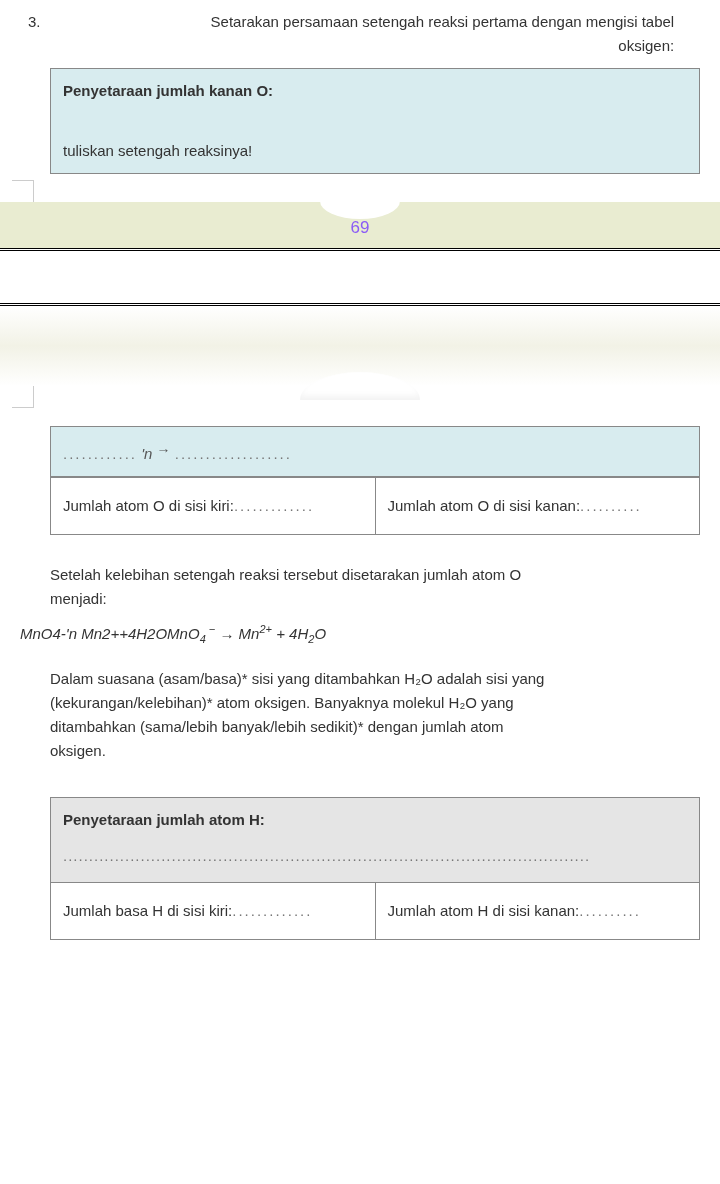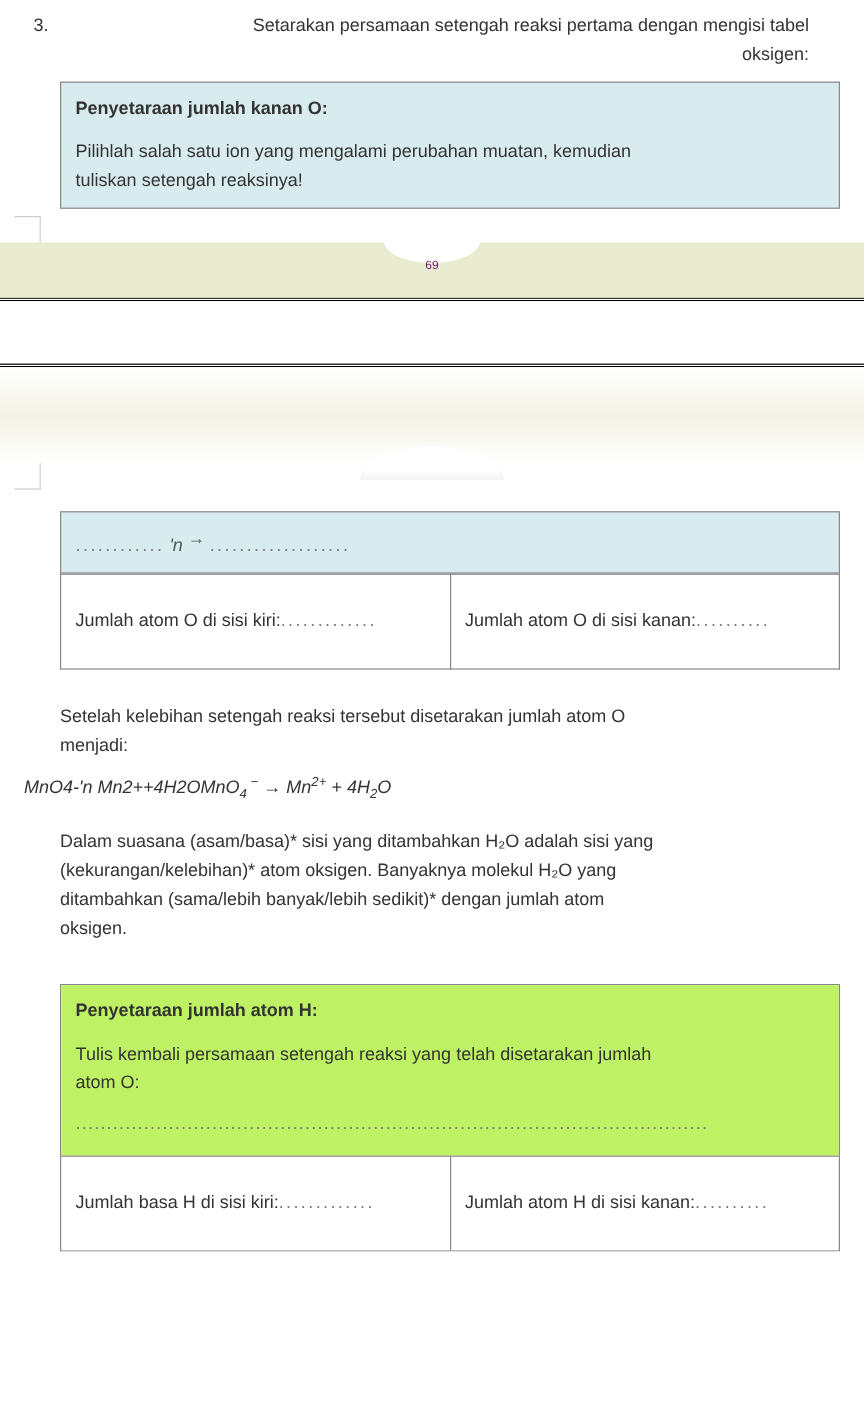--- a/index.html
+++ b/index.html
@@ -47,21 +47,21 @@
     position:absolute;
     top:-1px; left:50%; transform:translateX(-50%);
     width:80px; height:18px;
     background:#fff;
     border-bottom-left-radius:40px 18px;
     border-bottom-right-radius:40px 18px;
   }
   .page-num {
     position: absolute;
     top: 12px; left: 50%; transform: translateX(-50%);
-    color: #701a75; font-size: 10px;
+    color: #8b5cf6; font-size: 17px;
   }
   .dbl-line { border: none; border-top: 3px double #000; height: 0; margin: 0; }
   .gap-mid { height: 52px; background:#fff; }
 
   .fade-band{
     height:80px;
     background:linear-gradient(to bottom,#fff 0%,#f2f2e6 50%,#fff 100%);
     position:relative;
   }
   .notch-down{
@@ -86,21 +86,21 @@
   .blue-strip .n { font-style: italic; }
   .arrow { font-size: 14px; vertical-align: super; }
 
   table.tbl {
     width: calc(100% - 30px);
     margin-left: 30px;
     border-collapse: collapse;
   }
   table.tbl td {
     border: 1px solid #888;
-    padding: 27px 12px;
+    padding: 16px 12px;
     vertical-align: top;
     font-size: 15px;
   }
   .tbl-top-none td { border-top: none; }
 
   .para { margin: 28px 20px 10px 50px; }
   .eq-line { margin: 10px 20px 18px 20px; font-size: 15px; }
   .eq-left { font-style: italic; }
   .eq-img {
     font-style: italic;
@@ -110,42 +110,42 @@
 
   .dotfill { letter-spacing: 2px; color:#777; }
   .dotline { color:#777; letter-spacing: 1px; margin-top: 10px; }
 
   .box2 {
     border:1px solid #888;
     margin-left:30px;
     margin-top:6px;
   }
   .box2-top{
-    background:#bef264;
+    background:#e5e5e5;
     padding:10px 12px 14px 12px;
   }
   .box2-title{ font-weight:bold; margin-bottom:12px;}
 </style>
 </head>
 <body>
 
 <div class="page-wrap">
 
   <div class="question-block">
     <span class="qnum">3.</span>
     <span class="qtext">
       <span>Setarakan persamaan setengah reaksi pertama dengan mengisi tabel</span><br>
       <span>oksigen:</span>
     </span>
 
     
     <div class="box box-blue">
       <div class="box-title">Penyetaraan jumlah kanan O:</div>
       <div class="box-body">
-        <span>Pilihlah salah satu ion yang mengalami perubahan muatan, kemudian</span><br>
+        <br>
         <span>tuliskan setengah reaksinya!</span>
       </div>
     </div>
   </div>
 
   <div class="page-gap">
     <div class="crop-mark-top-left"></div>
     <div class="green-band with-notch">
       <div class="page-num">69</div>
     </div>
@@ -193,24 +193,20 @@
     <span>Dalam suasana (asam/basa)* sisi yang ditambahkan H₂O adalah sisi yang</span><br>
     <span>(kekurangan/kelebihan)* atom oksigen. Banyaknya molekul H₂O yang</span><br>
     <span>ditambahkan (sama/lebih banyak/lebih sedikit)* dengan jumlah atom</span><br>
     <span>oksigen.</span>
   </div>
 
   <div class="section-pad" style="margin-top:18px;">
     <div class="box2">
       <div class="box2-top">
         <div class="box2-title">Penyetaraan jumlah atom H:</div>
-        <div>
-          <span>Tulis kembali persamaan setengah reaksi yang telah disetarakan jumlah</span><br>
-          <span>atom O:</span>
-        </div>
         <div class="dotline">......................................................................................................</div>
       </div>
       <table class="tbl" style="width:100%; margin-left:0;">
         <tbody>
             <tr>
           <td style="width:50%; border-left:none; border-bottom:none;">
             <span>Jumlah basa H di sisi kiri:</span><span class="dotfill">.............</span>
           </td>
           <td style="border-right:none; border-bottom:none;">
             <span>Jumlah atom H di sisi kanan:</span><span class="dotfill">..........</span>

